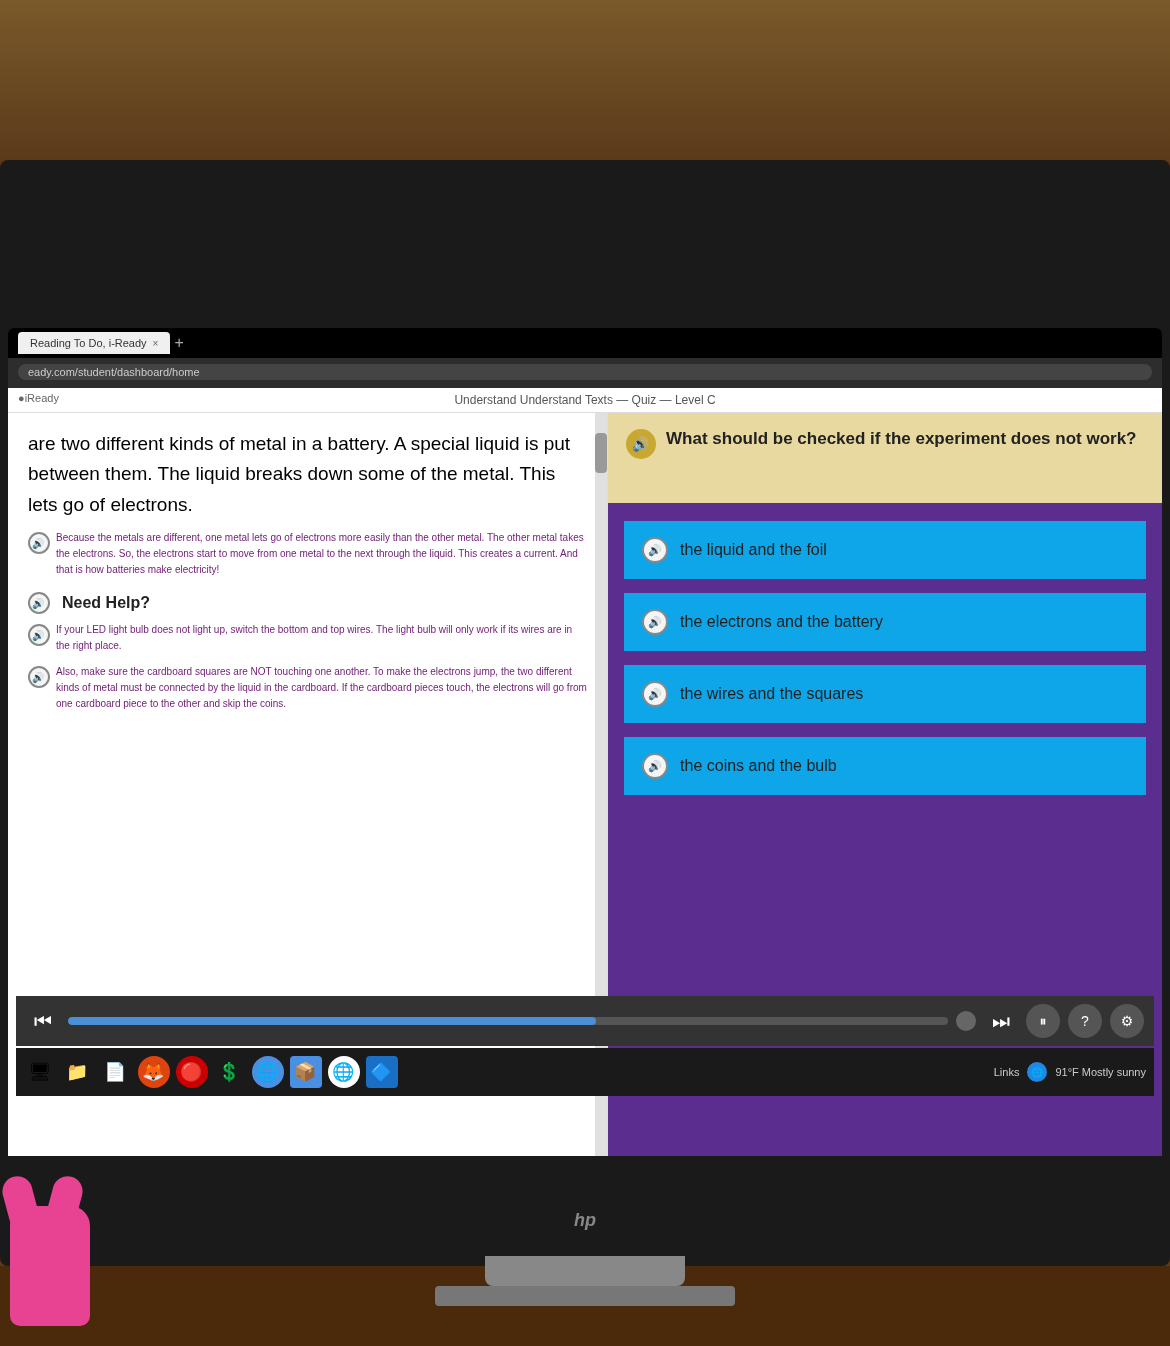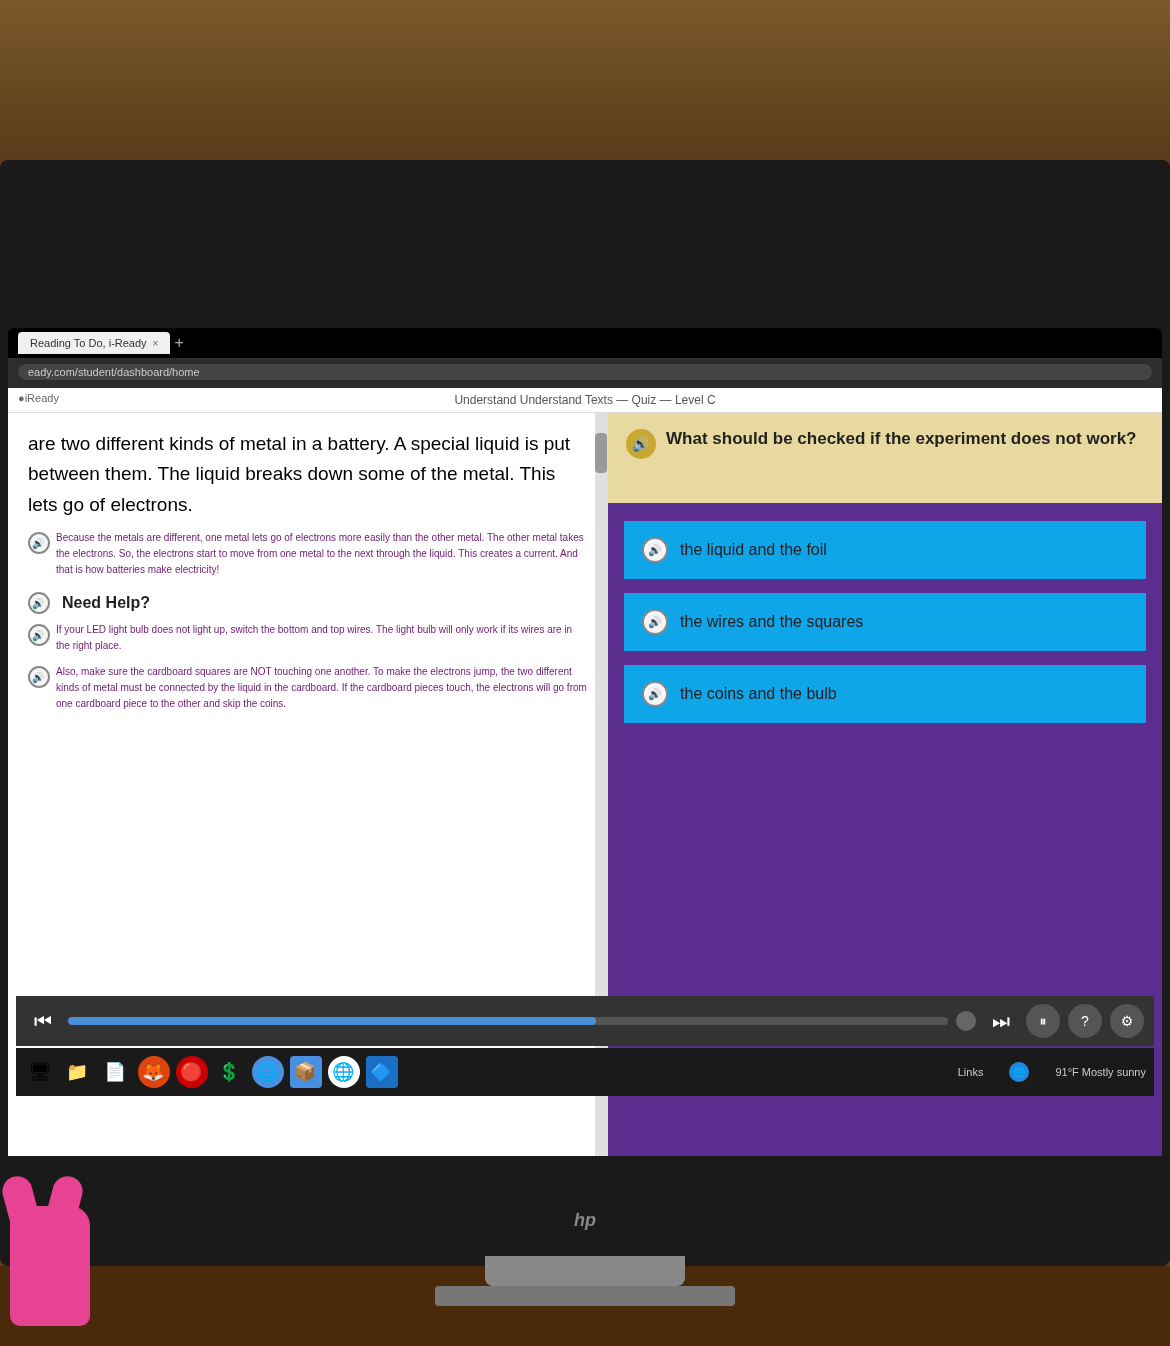--- a/index.html
+++ b/index.html
@@ -377,21 +377,21 @@
       align-items: center;
       justify-content: center;
       font-size: 18px;
       cursor: pointer;
     }
 
     .taskbar-right {
       margin-left: auto;
       display: flex;
       align-items: center;
-      gap: 26px;
+      gap: 8px;
       color: #ccc;
       font-size: 11px;
     }
 
     
     .toy-decoration {
       position: absolute;
       bottom: 0;
       left: 0;
       width: 120px;
@@ -550,20 +550,24 @@
           <div class="question-text">What should be checked if the experiment does not work?</div>
         </div>
 
         <div class="answers-area">
 
           <div class="answer-option">
             <div class="answer-audio"></div>
             <span class="answer-text">the liquid and the foil</span>
           </div>
 
+          <div class="answer-option">
+            <div class="answer-audio"></div>
+            <span class="answer-text">the electrons and the battery</span>
+          </div>
 
           <div class="answer-option">
             <div class="answer-audio"></div>
             <span class="answer-text">the wires and the squares</span>
           </div>
 
           <div class="answer-option">
             <div class="answer-audio"></div>
             <span class="answer-text">the coins and the bulb</span>
           </div>

